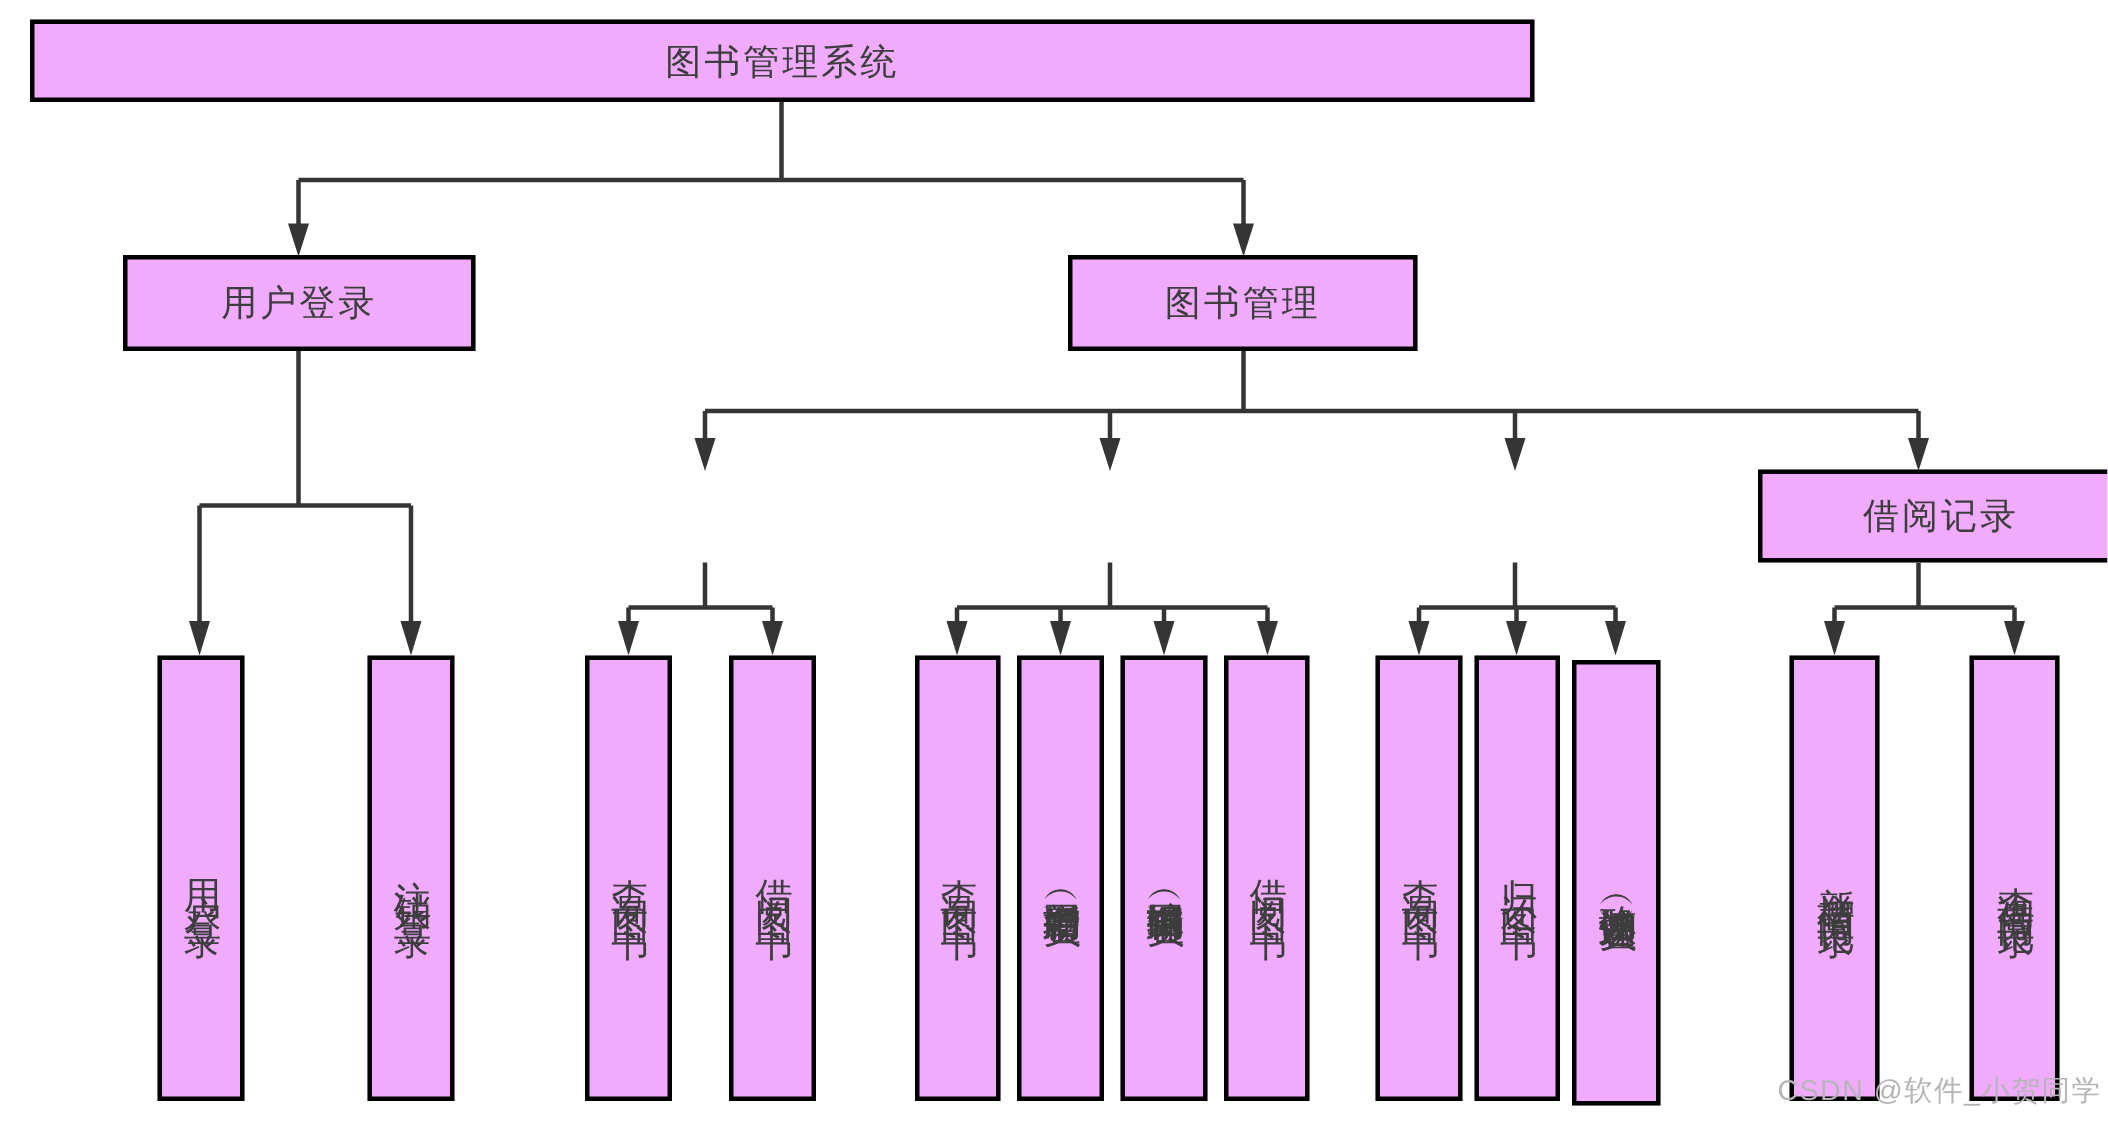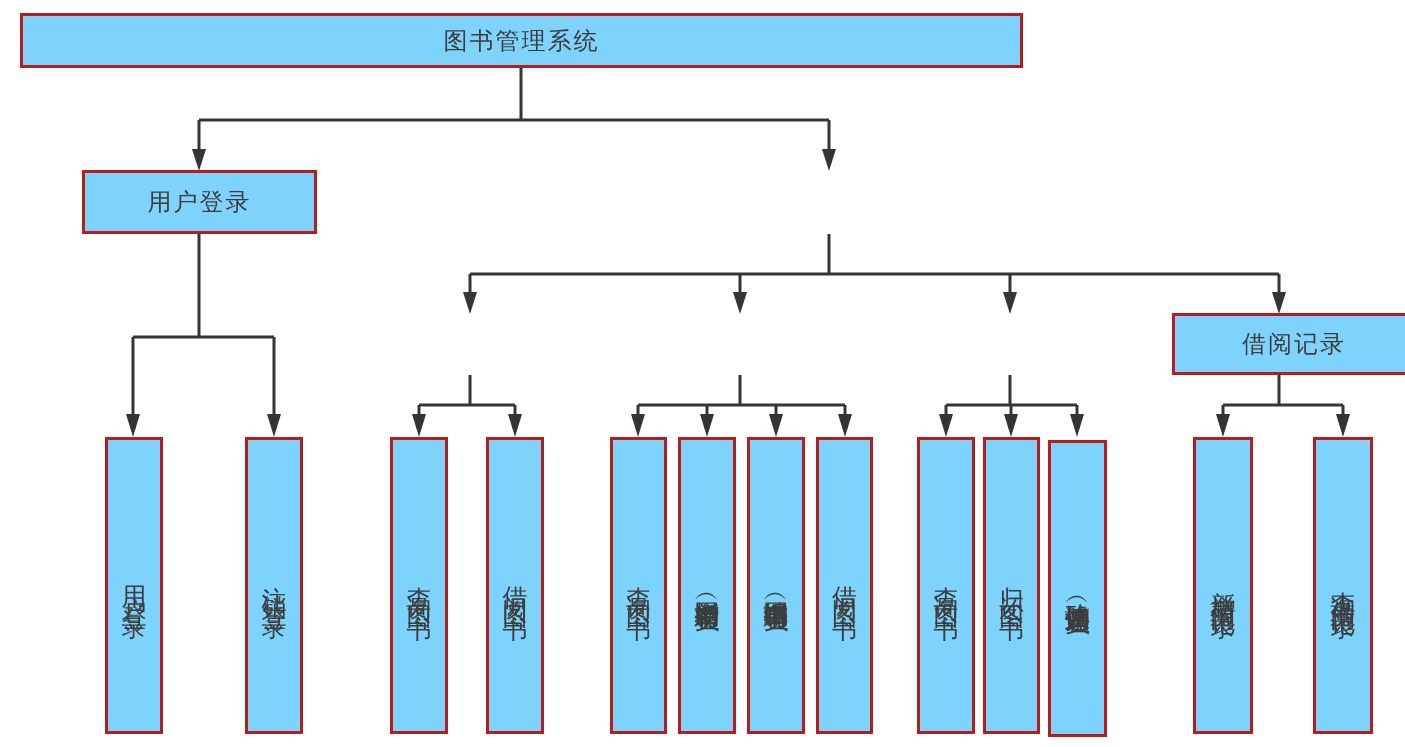--- a/index.html
+++ b/index.html
@@ -26,22 +26,22 @@
     stroke: #353535;
     stroke-width: 3;
   }
   .ahead {
     fill: #353535;
     stroke: none;
   }
   .box {
     position: absolute;
     box-sizing: border-box;
-    border: 3px solid #b91c1c;
-    background: #7dd3fc;
+    border: 3px solid #000000;
+    background: #f0abfc;
     color: #3d3d3d;
     display: flex;
     align-items: center;
     justify-content: center;
     z-index: 2;
   }
   .hbox span {
     font-size: 24px;
     letter-spacing: 2px;
     white-space: nowrap;
@@ -115,20 +115,23 @@
     </g>
   </svg>
 
   <div class="box hbox" style="left:20px;top:13px;width:1003px;height:55px">
     <span>图书管理系统</span>
   </div>
 
   <div class="box hbox" style="left:82px;top:170px;width:235px;height:64px">
     <span>用户登录</span>
   </div>
+  <div class="box hbox" style="left:712px;top:170px;width:233px;height:64px">
+    <span>图书管理</span>
+  </div>
 
   <div class="box hbox" style="left:1172px;top:313px;width:244px;height:62px">
     <span>借阅记录</span>
   </div>
 
   <div class="box vbox" style="left:105px;top:437px;width:58px;height:297px">
     <span class="ls-4">用户登录</span>
   </div>
   <div class="box vbox" style="left:245px;top:437px;width:58px;height:297px">
     <span class="ls-4">注销登录</span>
@@ -164,14 +167,15 @@
     <span class="ls-9">确认归还（管理员）</span>
   </div>
 
   <div class="box vbox" style="left:1193px;top:437px;width:60px;height:297px">
     <span class="ls-6">新增借阅记录</span>
   </div>
   <div class="box vbox" style="left:1313px;top:437px;width:60px;height:297px">
     <span class="ls-6">查询借阅记录</span>
   </div>
 
+  <div class="watermark">CSDN @软件_小贺同学</div>
 
 </div>
 
 </body></html>

